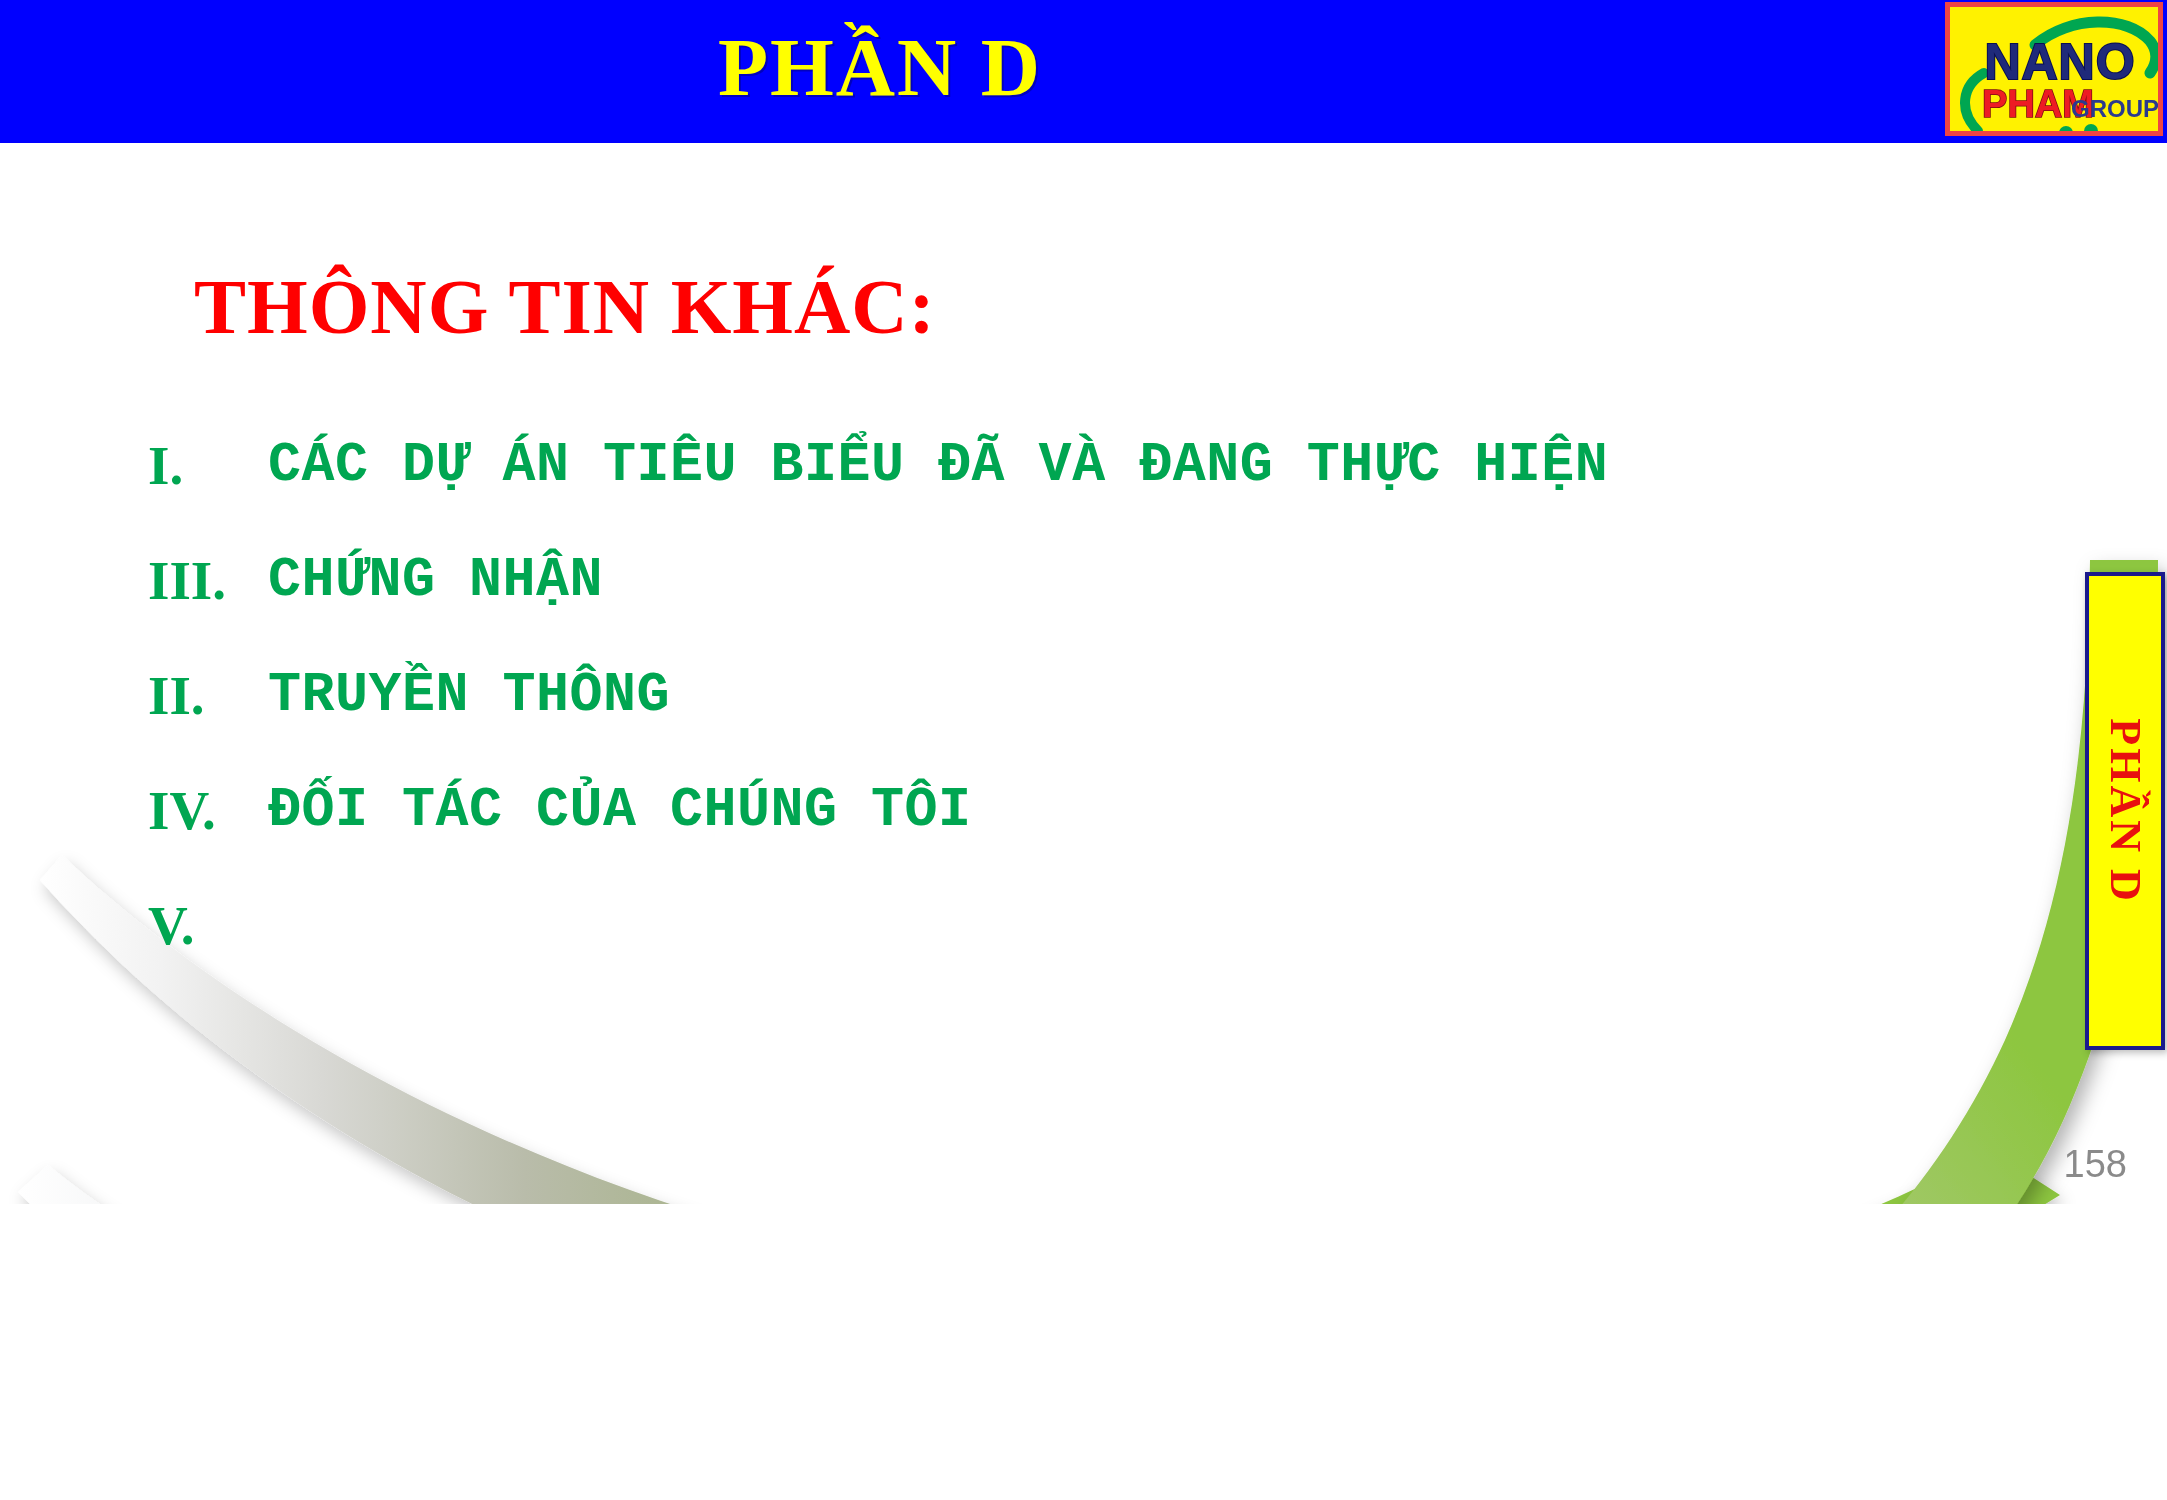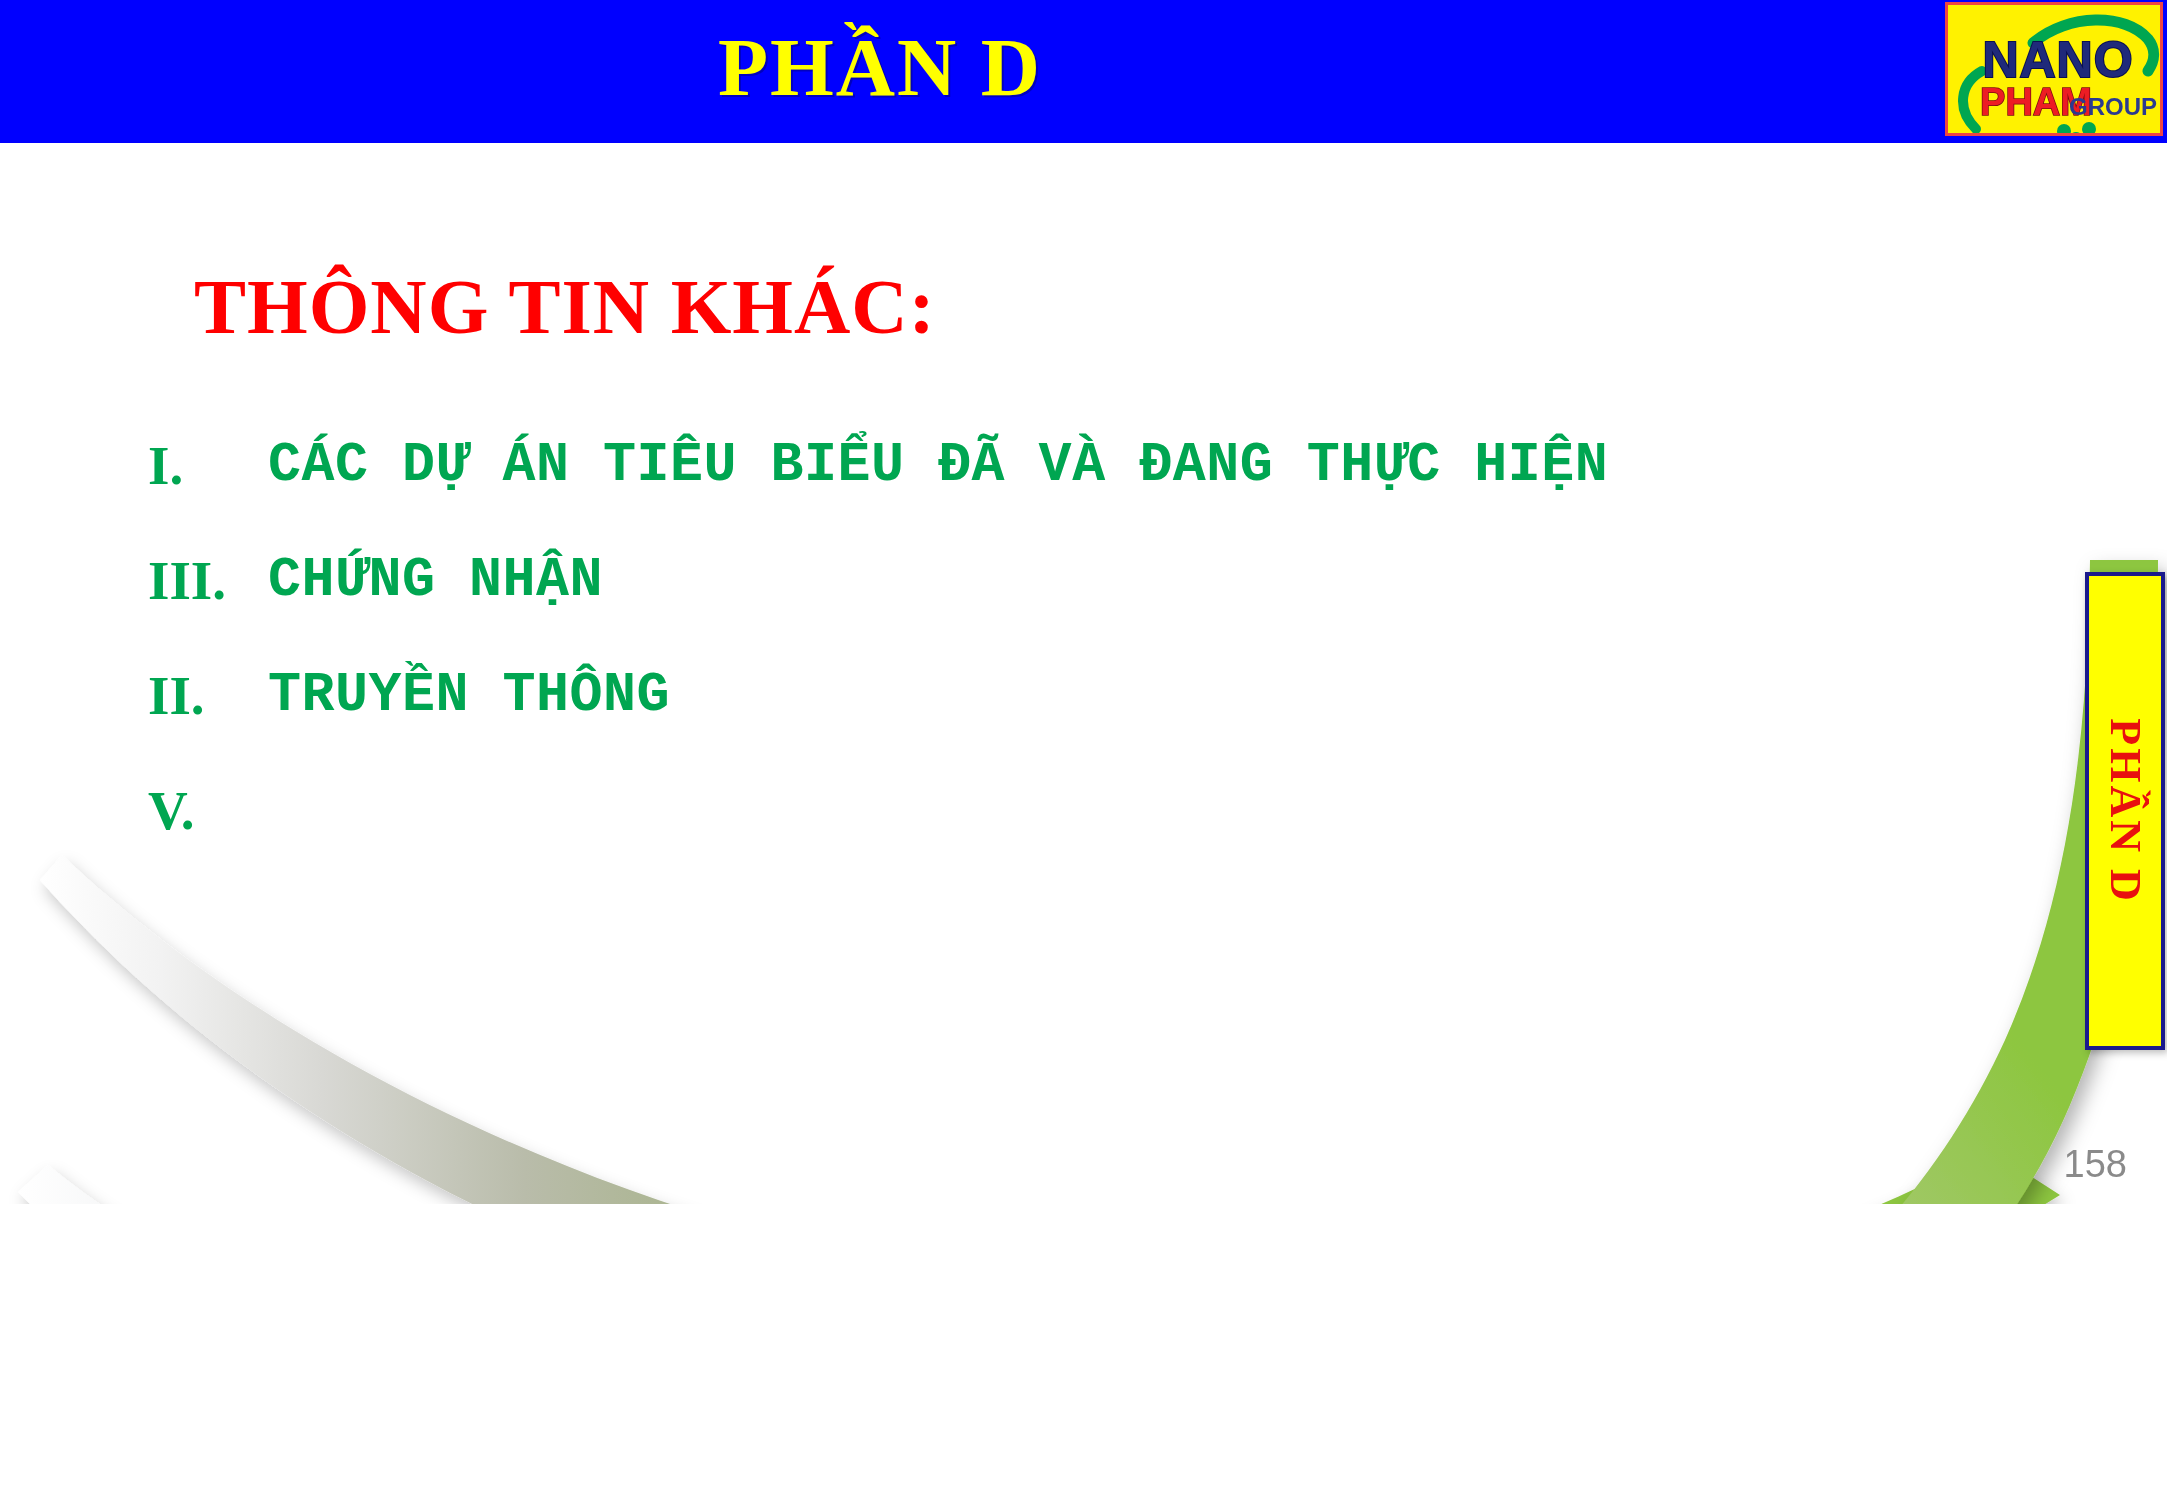--- a/index.html
+++ b/index.html
@@ -61,21 +61,21 @@
     left: 1753px; top: 2px;
     width: 177px; height: 134px;
     z-index: 32;
   }
   #logo-nano {
     position: absolute;
     left: 1945px; top: 2px;
     width: 218px; height: 134px;
     z-index: 32;
     background: #FFF200;
-    border: 3px solid #ef4444;
+    border: 5px solid #ef4444;
     overflow: hidden;
   }
 
   
   #side-tab {
     position: absolute;
     left: 2085px; top: 572px;
     width: 80px; height: 478px;
     background: #FFFF00;
     border: 4px solid #1a1a8c;
@@ -316,20 +316,24 @@
       <div class="outline-row">
         <span class="outline-marker">III.</span>
         <span class="outline-text">CHỨNG NHẬN</span>
       </div>
 
       <div class="outline-row">
         <span class="outline-marker">II.</span>
         <span class="outline-text">TRUYỀN THÔNG</span>
       </div>
 
+      <div class="outline-row">
+        <span class="outline-marker">IV.</span>
+        <span class="outline-text">ĐỐI TÁC CỦA CHÚNG TÔI</span>
+      </div>
 
       <div class="outline-row">
         <span class="outline-marker">V.</span>
       </div>
 
     </div>
   </div>
 
   <div id="side-tab">
     <span id="side-tab-label">PHẦN D</span>

